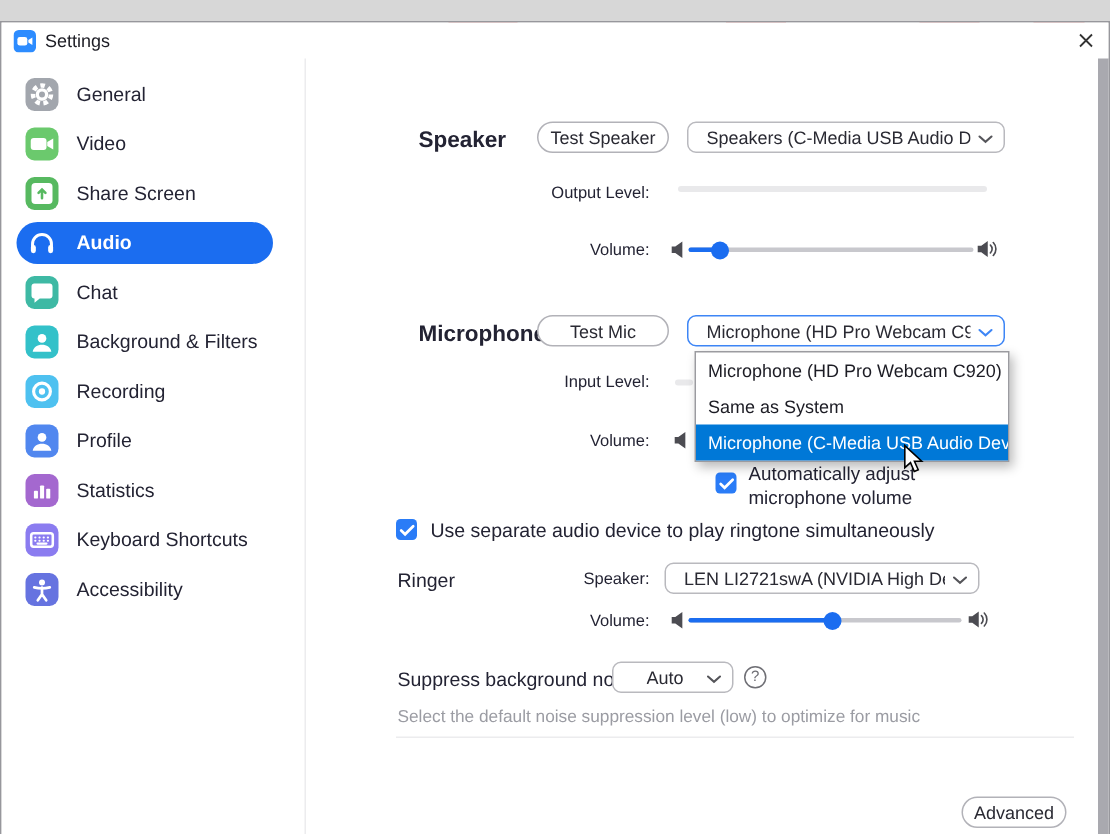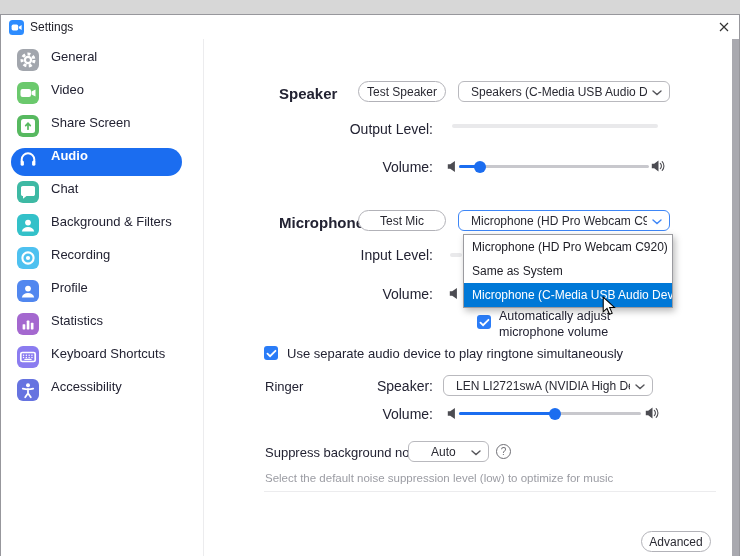--- a/index.html
+++ b/index.html
@@ -11,30 +11,30 @@
   }
   
   .titlebar{position:absolute;left:0;top:0;width:100%;height:24px;background:#fff;display:flex;align-items:center;}
   .zlogo{width:15px;height:15px;margin-left:8px;flex:0 0 auto;}
   .title{font-size:12px;margin-left:6px;color:#1c1c24;}
   .closebtn{position:absolute;right:6px;top:4px;width:18px;height:16px;display:flex;align-items:center;justify-content:center;cursor:default;}
   .red-dash{position:absolute;top:0;height:2px;background:rgba(185,58,48,.75);}
   
   .sidebar{position:absolute;left:0;top:24px;width:203px;height:532px;background:#fff;border-right:1px solid #ececee;padding-top:7px;}
   .side-item{height:33px;display:flex;align-items:center;}
-  .side-pill{display:flex;margin-left:10px;width:171px;height:28px;border-radius:14px;padding-left:6px;}
+  .side-pill{display:flex;align-items:center;margin-left:10px;width:171px;height:28px;border-radius:14px;padding-left:6px;}
   .side-item .icon{width:22px;height:22px;border-radius:6px;display:flex;align-items:center;justify-content:center;flex:0 0 auto;}
   .side-item .txt{margin-left:12px;font-size:13px;white-space:nowrap;}
   .side-item.selected .side-pill{background:#1b6df0;}
   .side-item.selected .txt{color:#fff;font-weight:bold;}
   
   .abs{position:absolute;}
   .lbl{font-size:13px;line-height:15px;}
   .lbl-b{font-size:15px;font-weight:bold;line-height:15px;}
-  .rlabel{position:absolute;width:118px;text-align:right;font-size:14px;line-height:15px;}
+  .rlabel{position:absolute;width:118px;text-align:right;font-size:11px;line-height:15px;}
   .pill-btn{position:absolute;height:21px;border:1px solid #b2b2b8;border-radius:10.5px;background:#fff;
             display:flex;align-items:center;justify-content:center;font-size:12px;color:#2a2a33;}
   .select{position:absolute;height:21px;border:1px solid #b9b9be;border-radius:6px;background:#fff;
           display:flex;align-items:center;font-size:12px;color:#2a2a33;padding:0 22px 0 12px;}
   .select .stxt{white-space:nowrap;overflow:hidden;max-width:100%;}
   .select .chev{position:absolute;right:7px;top:8px;}
   .select.focused{border:1.5px solid #3e86f6;}
   .meter{position:absolute;height:4px;background:#e9e9eb;border-radius:2px;}
   .slider{position:absolute;height:12px;}
   .slider .track{position:absolute;left:0;right:0;top:5px;height:3px;background:#c8c8cd;border-radius:1.5px;}

